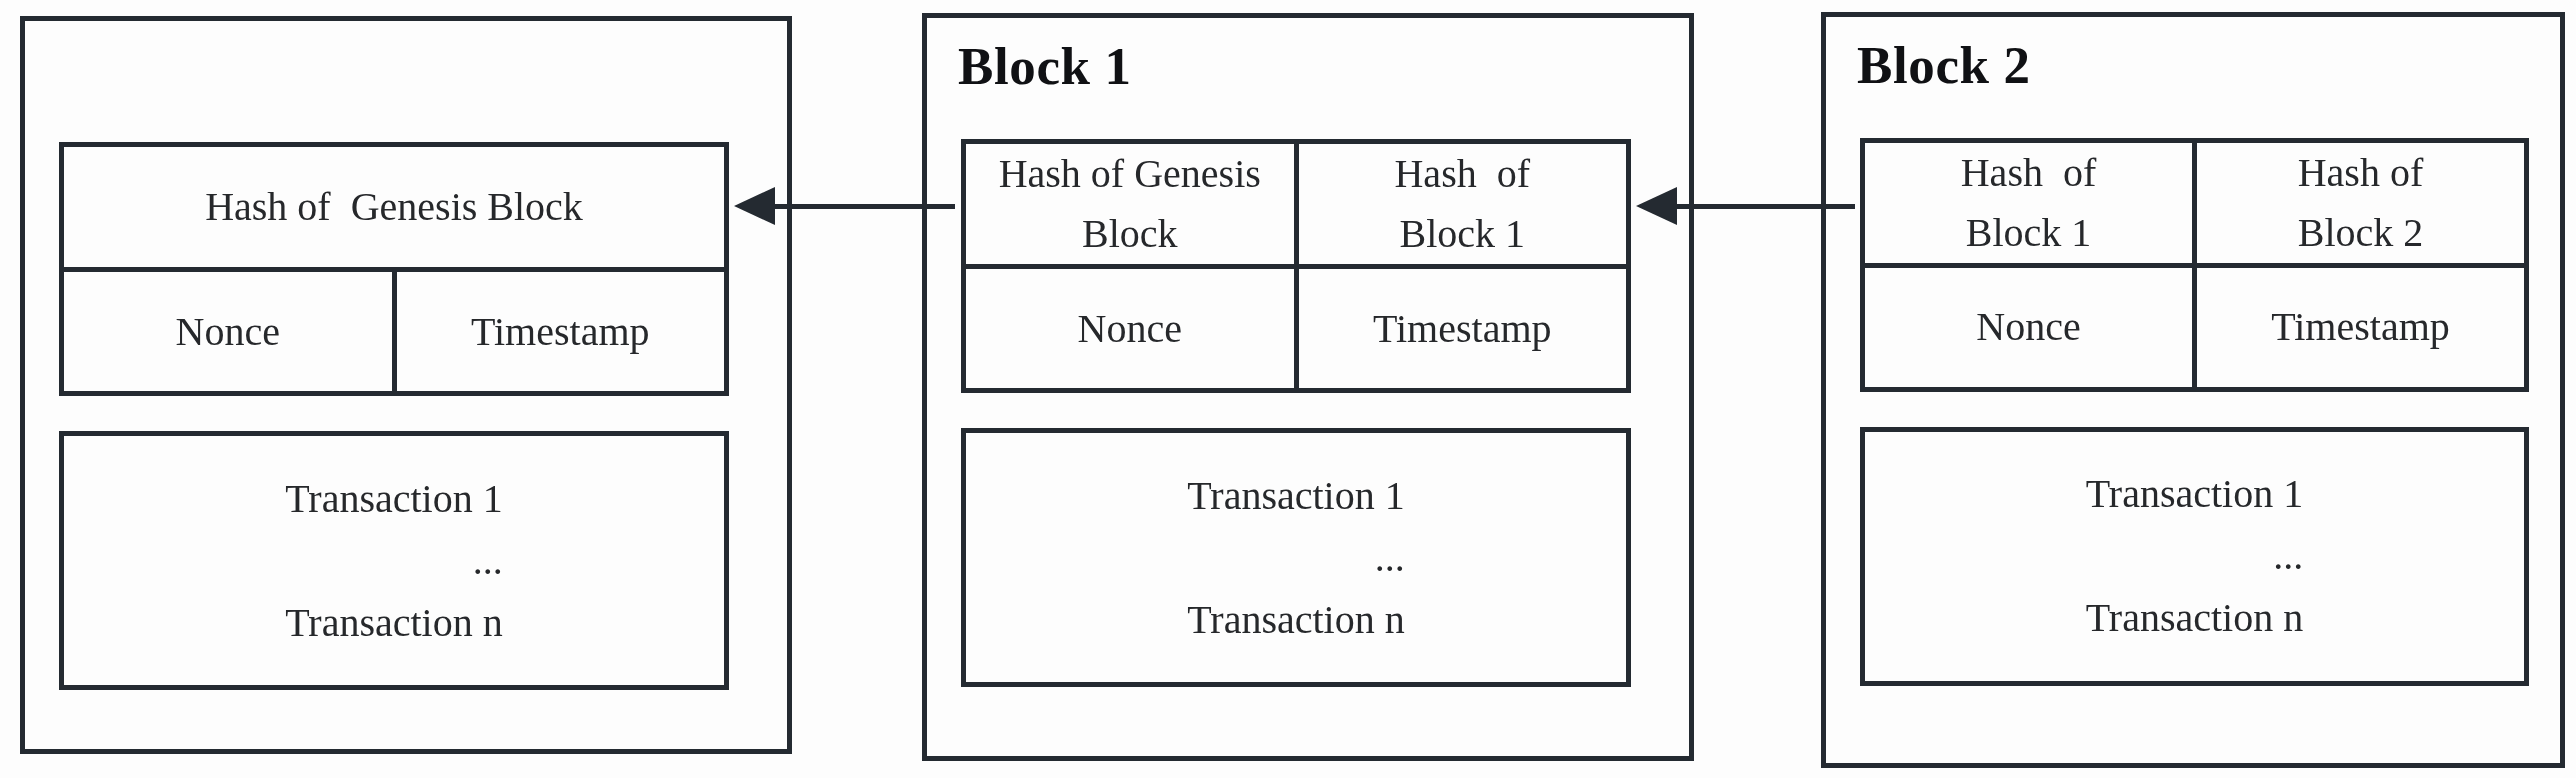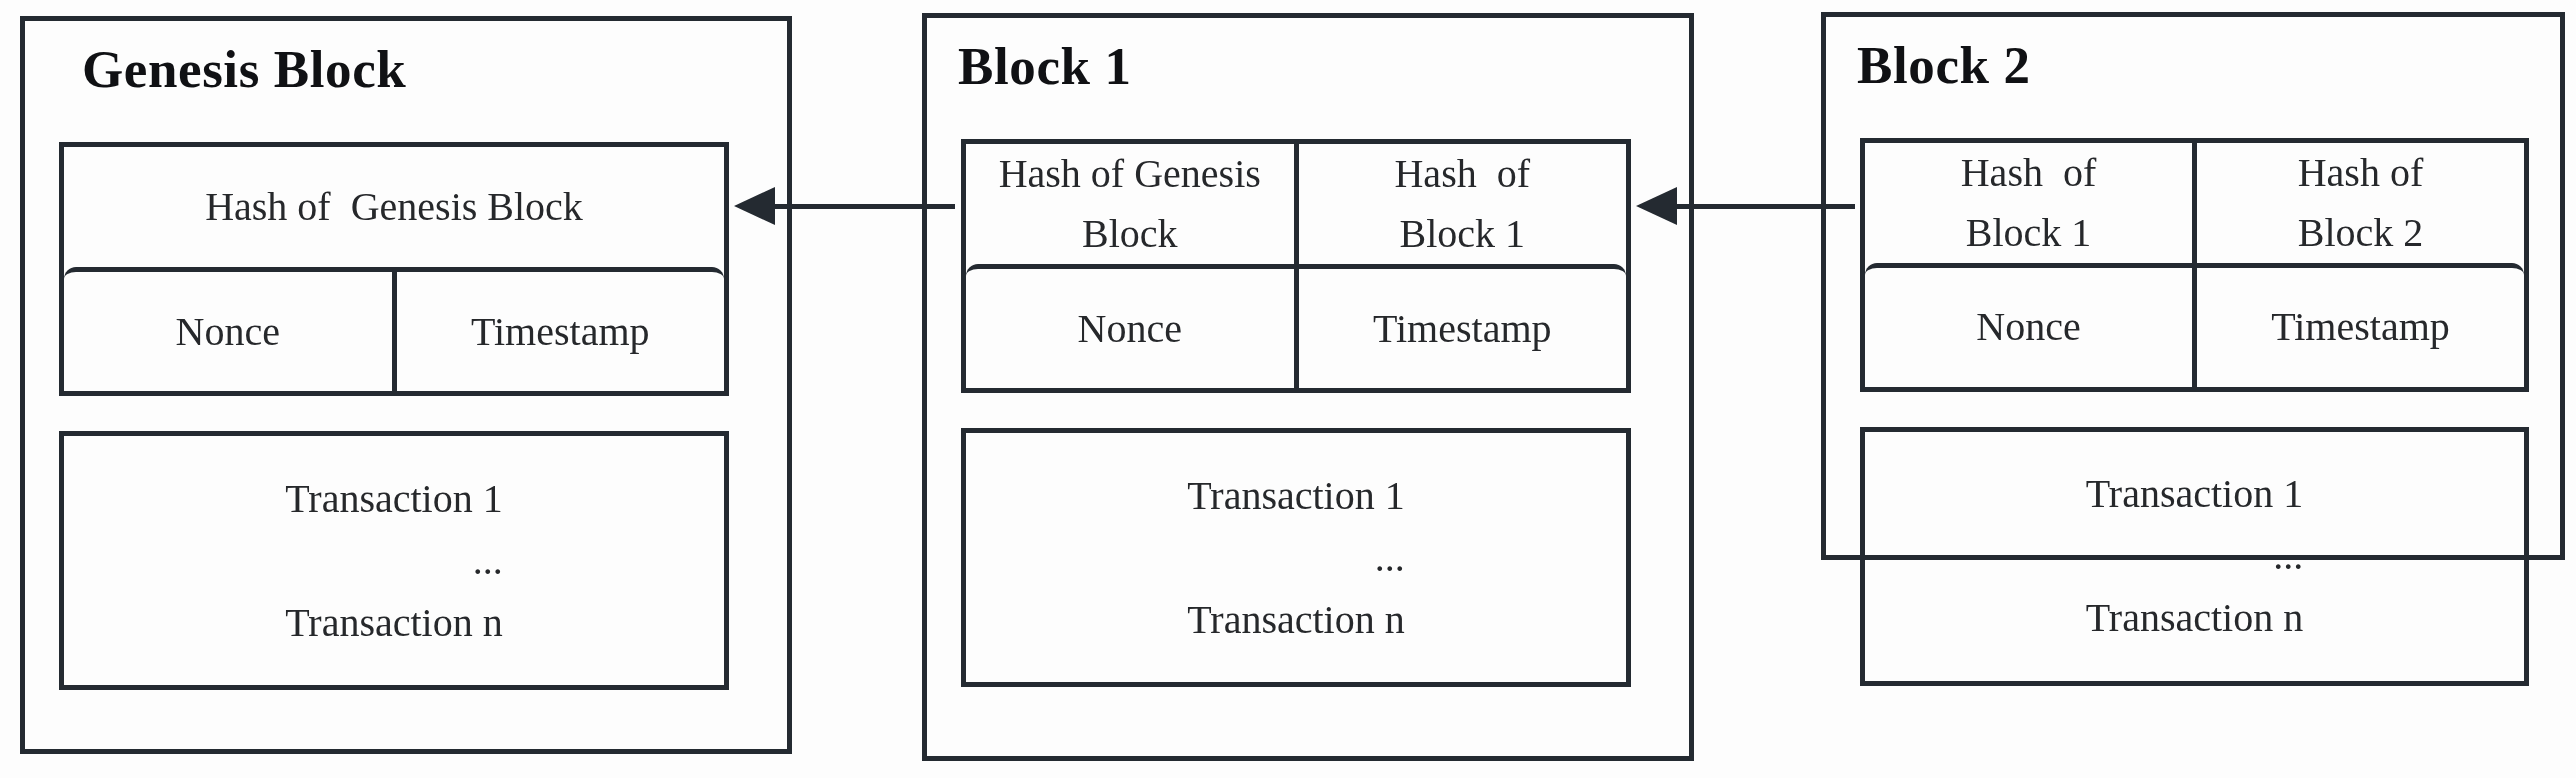--- a/index.html
+++ b/index.html
@@ -12,21 +12,21 @@
     font-family: "Liberation Serif", "DejaVu Serif", serif;
     overflow: hidden;
   }
   .block {
     position: absolute;
     border: 5.2px solid var(--line, #242a31);
     background: transparent;
   }
   #b0 { left: 20px;   top: 16px; width: 772px; height: 738px; }
   #b1 { left: 922px; top: 13px; width: 772px; height: 748px; }
-  #b2 { left: 1821px; top: 11.7px; width: 744px; height: 548px; }
+  #b2 { left: 1821px; top: 11.7px; width: 744px; height: 756px; }
 
   .block-title {
     position: absolute;
     left: 31px;
     top: 18px;
     font-size: 53px;
     font-weight: bold;
     color: var(--title, #101114);
     letter-spacing: 0.6px;
     white-space: nowrap;
@@ -35,21 +35,21 @@
 
   .header-table {
     position: absolute;
     left: 34px; right: 58px; top: 121px;
     border: 5.2px solid var(--line, #242a31);
   }
   #b2 .header-table { right: 31px; }
 
   .row { display: flex; }
   .row-hash { height: 120px; }
-  .row-meta { height: 124px; border-top: 5.2px solid var(--line, #242a31); border-radius: 12px; }
+  .row-meta { height: 124px; border-top: 5.2px solid var(--line, #242a31); }
 
   .cell {
     flex: 1;
     display: flex;
     align-items: center;
     justify-content: center;
     text-align: center;
     font-size: 40px;
     line-height: 1.5;
     color: var(--text, #26282b);
@@ -90,21 +90,20 @@
     border-bottom: 19.4px solid transparent;
     border-right: 41px solid var(--line, #242a31);
   }
 </style>
 </head>
 <body>
 
 <div class="canvas">
 
   <div class="block" id="b0">
-    <div class="block-title">Genesis Block</div>
     <div class="header-table">
       <div class="row row-hash">
         <div class="cell">Hash of  Genesis Block</div>
       </div>
       <div class="row row-meta">
         <div class="cell">Nonce</div>
         <div class="cell">Timestamp</div>
       </div>
     </div>
     <div class="transactions-box">Transaction 1

